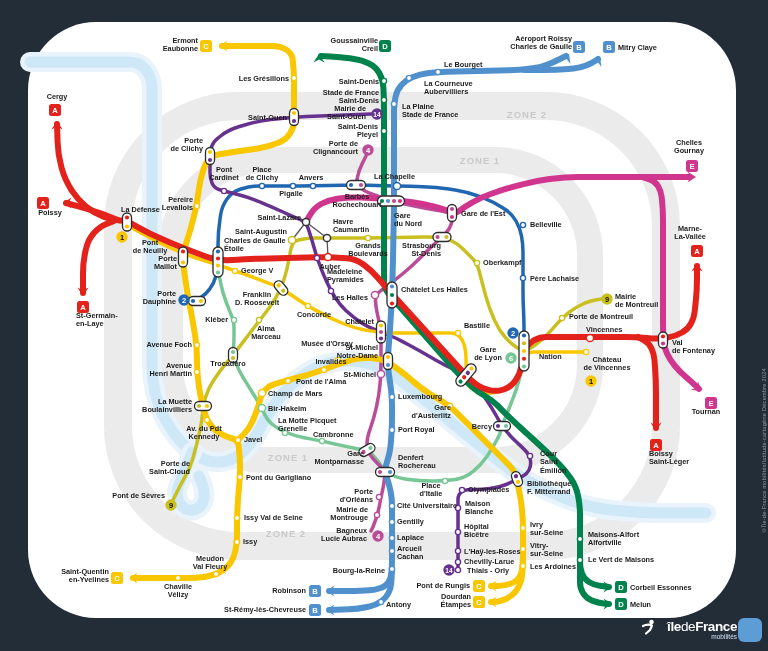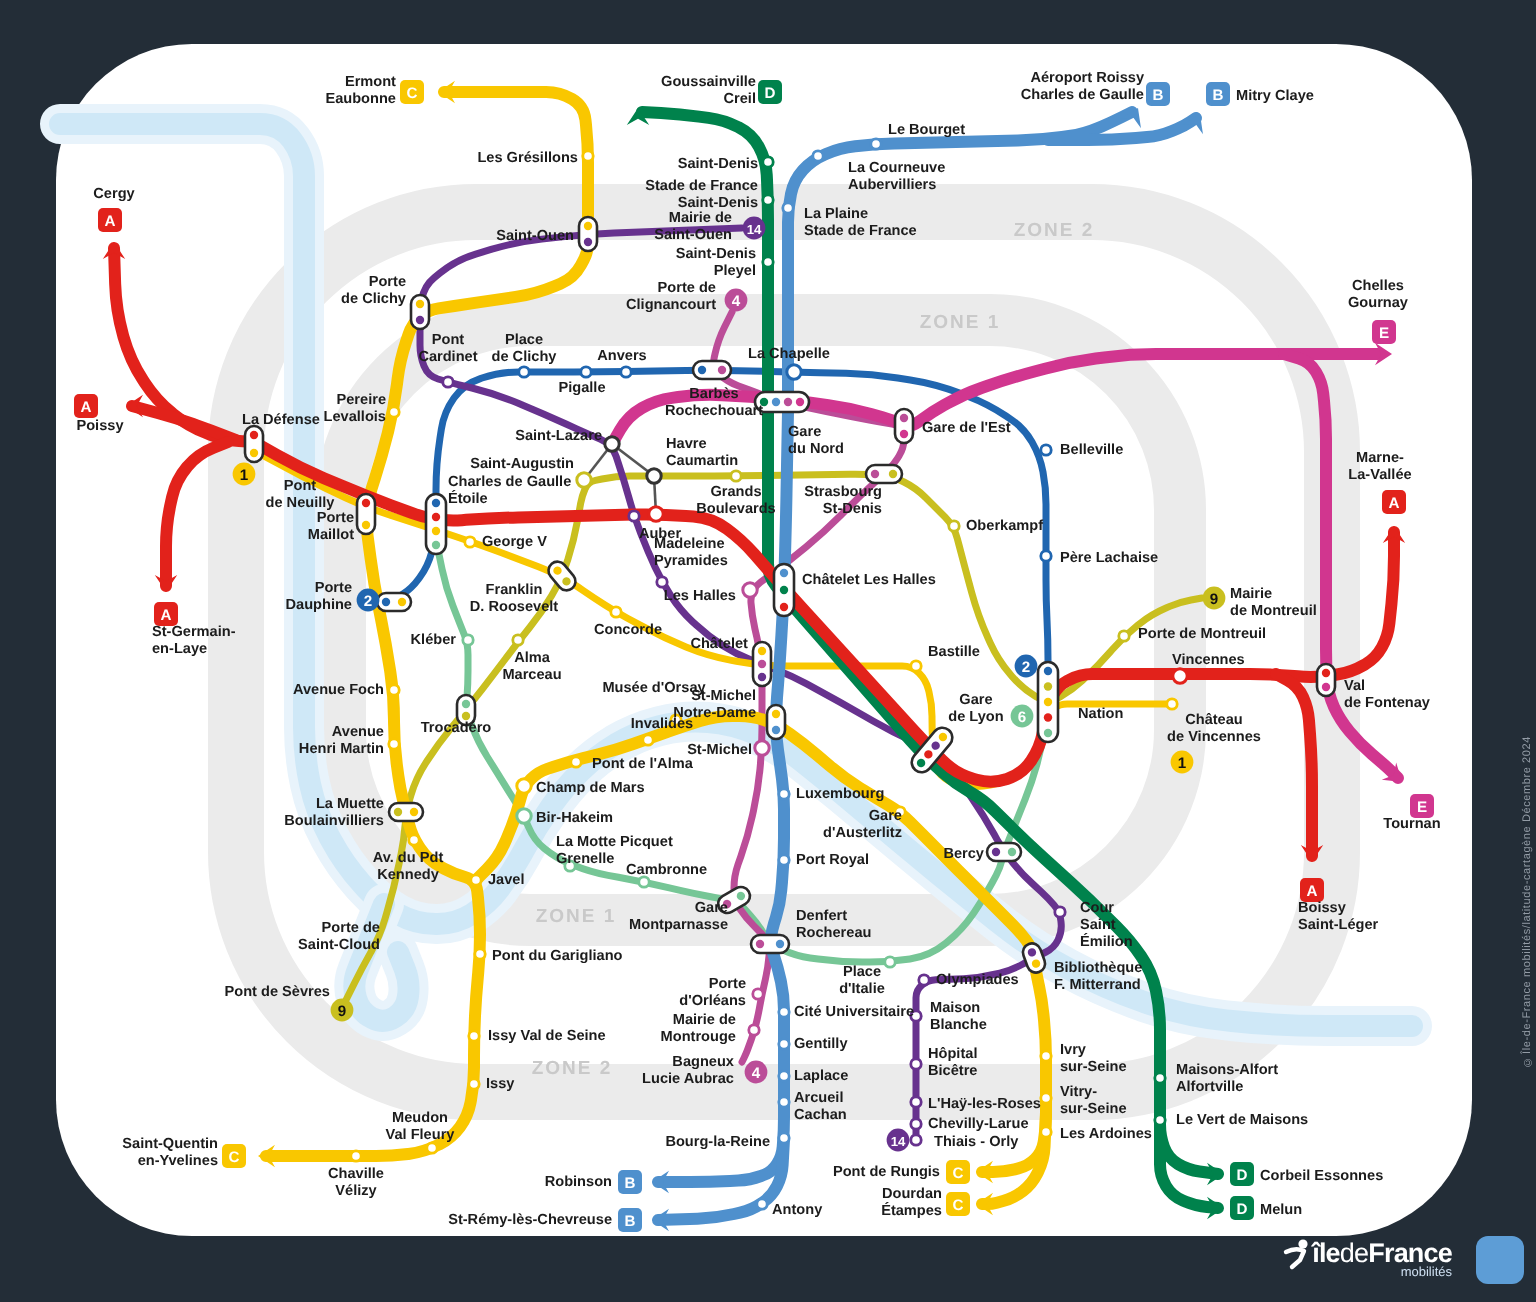--- a/index.html
+++ b/index.html
@@ -2,21 +2,21 @@
 <html><head>
 <meta charset="utf-8">
 <style>
   html,body{margin:0;padding:0;background:#232d37;}
   .poster{position:relative;width:768px;height:651px;background:#232d37;overflow:hidden;
           font-family:"Liberation Sans",sans-serif;}
   svg{position:absolute;left:0;top:0;}
   .lbl{font-family:"Liberation Sans",sans-serif;font-size:7.3px;font-weight:700;fill:#1c1c1c;}
   .zone{font-family:"Liberation Sans",sans-serif;font-size:9.5px;font-weight:700;fill:#c9c9c9;letter-spacing:1px;}
   .badge-txt{font-family:"Liberation Sans",sans-serif;font-weight:700;}
-  .logo{position:absolute;left:640px;top:618px;width:122px;display:flex;align-items:center;gap:12px;color:#fff;}
+  .logo{position:absolute;left:640px;top:618px;width:122px;display:flex;align-items:center;gap:1px;color:#fff;}
   .logo .words{text-align:right;line-height:1;flex:1;}
   .logo .brand{font-size:13.5px;font-weight:700;letter-spacing:-0.4px;white-space:nowrap;}
   .logo .brand .de{font-weight:400;}
   .logo .sub{font-size:6.5px;color:#cfe0f2;margin-top:1px;}
   .logo .icon{width:24px;height:24px;border-radius:6px;background:#5d9dd6;flex:0 0 auto;
               display:flex;align-items:center;justify-content:center;}
   .credit{position:absolute;right:1px;top:368px;writing-mode:vertical-rl;transform:rotate(180deg);
           font-size:5.5px;color:#939ca6;letter-spacing:0.3px;}
 </style>
 </head>

